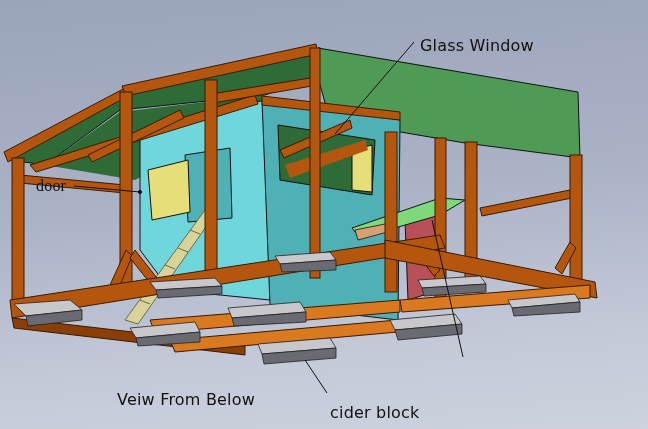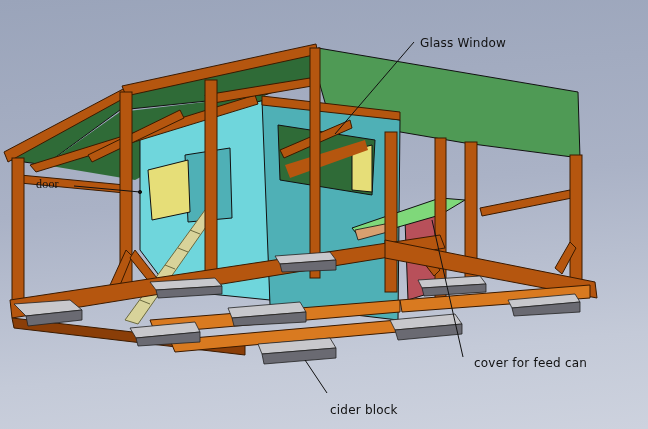--- a/index.html
+++ b/index.html
@@ -1,20 +1,20 @@
 <!DOCTYPE html>
 <html><head>
 <meta charset="utf-8">
 <style>
   html, body { margin: 0; padding: 0; }
   body { width: 648px; height: 429px; overflow: hidden; background: #a9b2c4; }
   .stage { position: relative; width: 648px; height: 429px;
     background: linear-gradient(175deg, #9aa4ba 0%, #aab2c6 45%, #c4cad8 80%, #cdd2de 100%); }
   svg { position: absolute; left: 0; top: 0; }
-  .label { position: absolute; font-family: "DejaVu Sans", sans-serif; font-size: 12px;
+  .label { position: absolute; font-family: "DejaVu Sans", sans-serif; font-size: 16px;
     color: #111; white-space: nowrap; letter-spacing: 0.2px; }
 </style>
 </head>
 <body>
 
 <div class="stage">
 <svg width="648" height="429" viewBox="0 0 648 429">
 
   <g>
     <polygon points="10,160 125,90 320,48 320,75 265,95 120,110 45,165" fill="#2f6b37" stroke="#111" stroke-width="1"></polygon>
@@ -107,15 +107,15 @@
     <line x1="414" y1="42" x2="335" y2="134"></line>
     <line x1="74" y1="186" x2="140" y2="192"></line>
     <circle cx="140" cy="192" r="1.6" fill="#111"></circle>
     <line x1="463" y1="357" x2="432" y2="220"></line>
     <line x1="327" y1="393" x2="305" y2="360"></line>
   </g>
 </svg>
 
   <div class="label" style="left:420px; top:36px;">Glass Window</div>
   <div class="label" style="left:36px; top:177px;font-family:Liberation Serif, serif;">door</div>
-  <div class="label" style="left:474px; top:356px;">cover for feed can</div>
   <div class="label" style="left:330px; top:388px;margin-top:15px;">cider block</div>
+  <div class="label" style="left:117px; top:390px;">Veiw From Below</div>
 </div>
 
 </body></html>

